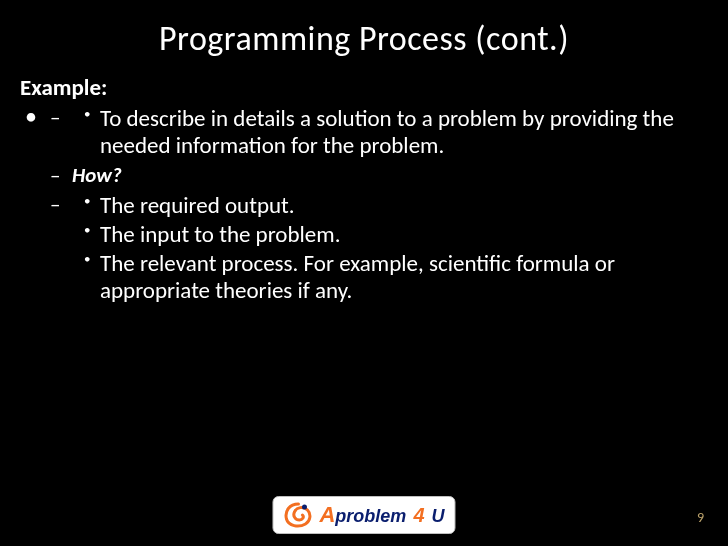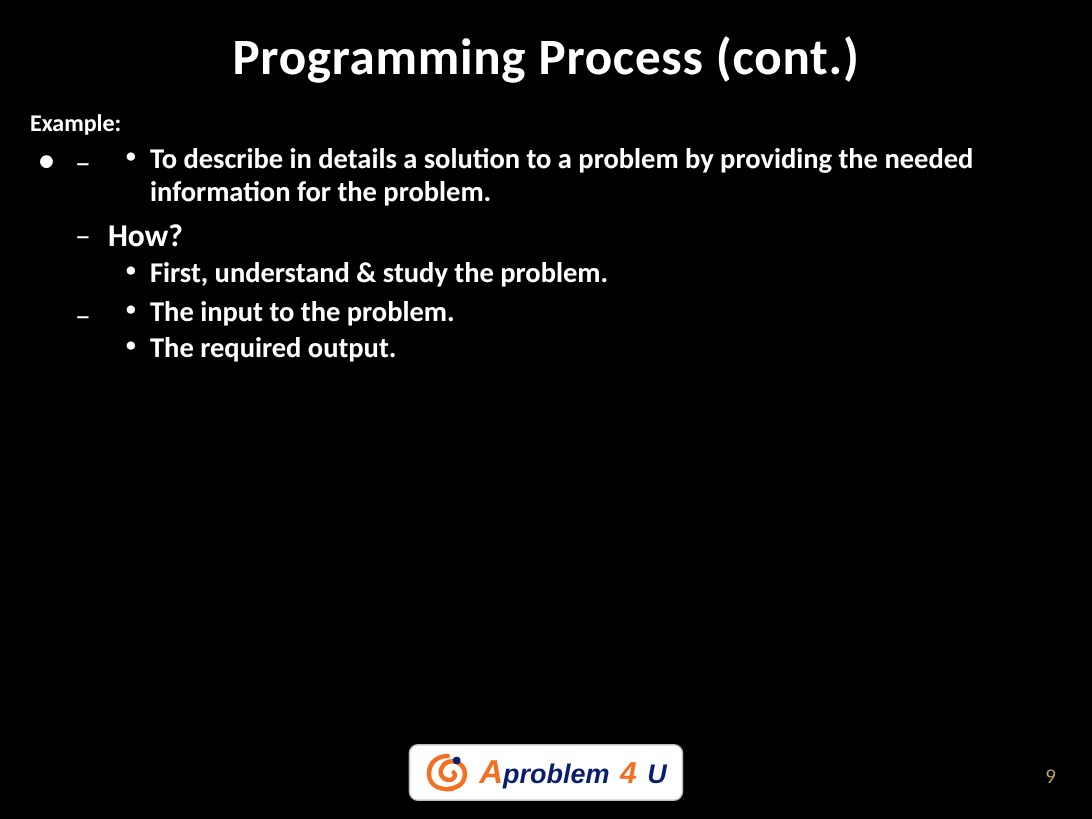--- a/index.html
+++ b/index.html
@@ -12,30 +12,30 @@
     position: relative;
     overflow: hidden;
   }
   .slide {
     width: 100%;
     height: 100%;
     padding: 18px 18px 0 18px;
   }
   .title {
     font-size: 34px;
-    font-weight: 700;
+    font-weight: 400;
     text-align: center;
     margin-bottom: 14px;
     letter-spacing: 0.5px;
   }
   .content {
     padding: 0 2px;
   }
   .lead {
-    font-size: 16px;
+    font-size: 23px;
     font-weight: 700;
     margin-bottom: 2px;
   }
   ul { list-style: none; }
   li { line-height: 1.18; }
 
   
   .lvl1 > li {
     font-size: 23px;
     font-weight: 700;
@@ -63,29 +63,29 @@
     margin-bottom: 2px;
     margin-top: 4px;
   }
   .lvl2 > li::before {
     content: "–";
     position: absolute;
     left: 4px;
     top: 0;
     font-weight: 400;
   }
-  .lvl2 > li.italic-label > .label { }
+  .lvl2 > li.italic-label > .label { font-style: italic; }
 
   
   .lvl3 {
     margin-top: 2px;
   }
   .lvl3 > li {
-    font-size: 19px;
-    font-weight: 700;
+    font-size: 23px;
+    font-weight: 400;
     padding-left: 28px;
     position: relative;
     margin-bottom: 2px;
   }
   .lvl3 > li::before {
     content: "•";
     position: absolute;
     left: 12px;
     top: 1px;
     font-size: 13px;
@@ -155,29 +155,27 @@
 
         <ul class="lvl2">
           <li>
             <ul class="lvl3">
               <li>To describe in details a solution to a problem by providing the needed information for the problem.</li>
             </ul>
           </li>
 
           <li class="italic-label">
             <span class="label">How?</span>
-            <ul class="lvl3">
-              <li>First, understand &amp; study the problem.</li>
-            </ul>
           </li>
 
           <li>
             <ul class="lvl3">
+              <li>The required output.</li>
               <li>The input to the problem.</li>
-              <li>The required output.</li>
+              <li>The relevant process. For example, scientific formula or appropriate theories if any.</li>
             </ul>
           </li>
         </ul>
       </li>
     </ul>
   </div>
 </div>
 
 <div class="logo">
   <span class="logo-swirl">

